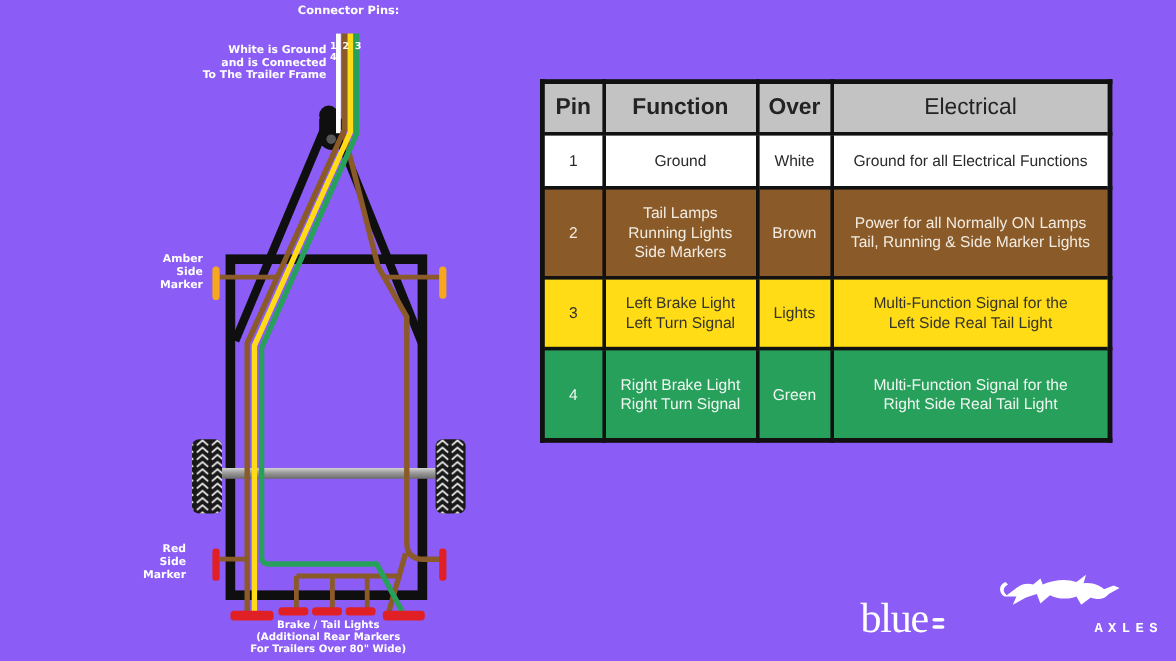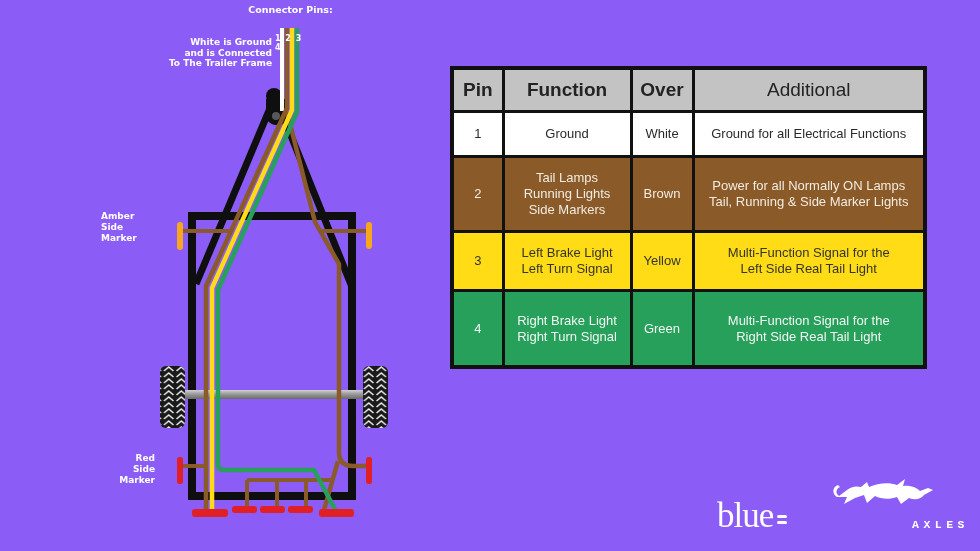--- a/index.html
+++ b/index.html
@@ -12,21 +12,21 @@
 
   
   .lbl {
     position:absolute; color:#ffffff; font-weight:bold;
     font-family:"DejaVu Sans", sans-serif;
   }
   .ml { white-space:pre-line; }
   .connector-pins { left:230px; top:4px; width:121px; text-align:center; font-size:9.5px; }
   .pin-numbers   { left:275px; top:34px; width:29px; text-align:left; font-size:8px; letter-spacing:1px; }
   .ground-note   { left:150px; top:37px; width:122px; text-align:right; font-size:9px; line-height:10.5px; }
-  .amber-label   { left:101px; top:211px; width:68px; text-align:left; font-size:9px; line-height:11.2px; }
+  .amber-label   { left:101px; top:211px; width:68px; text-align:right; font-size:9px; line-height:11.2px; }
   .red-label     { left:87px; top:453px; width:68px; text-align:right; font-size:9px; line-height:11.2px; }
   .brake-label   { left:193px; top:516px; width:161px; text-align:center; font-size:8.5px; line-height:10px; }
 
   
   .wiring-table {
     position:absolute; left:450px; top:66px; width:477px;
     border-collapse:collapse; table-layout:fixed;
     border:4px solid #111111;
   }
   .wiring-table th, .wiring-table td {
@@ -146,34 +146,37 @@
   <div class="lbl pin-numbers">1 2 3 4</div>
   <div class="lbl ground-note ml">White is Ground
 and is Connected
 To The Trailer Frame</div>
   <div class="lbl amber-label ml">Amber
 Side
 Marker</div>
   <div class="lbl red-label ml">Red
 Side
 Marker</div>
+  <div class="lbl brake-label ml">Brake / Tail Lights
+(Additional Rear Markers
+For Trailers Over 80" Wide)</div>
 
   <table class="wiring-table">
     <colgroup>
         <col style="width:51px">
         <col style="width:128px">
         <col style="width:62px">
         <col>
       </colgroup>
     <thead>
       <tr>
         <th>Pin</th>
         <th>Function</th>
         <th>Over</th>
-        <th class="desc-head">Additional</th>
+        <th class="desc-head">Electrical</th>
       </tr>
     </thead>
     <tbody>
       <tr class="row-white">
         <td>1</td>
         <td class="ml">Ground</td>
         <td>White</td>
         <td class="ml">Ground for all Electrical Functions</td>
       </tr>
       <tr class="row-brown">
@@ -182,21 +185,21 @@
 Running Lights
 Side Markers</td>
         <td>Brown</td>
         <td class="ml">Power for all Normally ON Lamps
 Tail, Running &amp; Side Marker Lights</td>
       </tr>
       <tr class="row-yellow">
         <td>3</td>
         <td class="ml">Left Brake Light
 Left Turn Signal</td>
-        <td>Yellow</td>
+        <td>Lights</td>
         <td class="ml">Multi-Function Signal for the
 Left Side Real Tail Light</td>
       </tr>
       <tr class="row-green">
         <td>4</td>
         <td class="ml">Right Brake Light
 Right Turn Signal</td>
         <td>Green</td>
         <td class="ml">Multi-Function Signal for the
 Right Side Real Tail Light</td>

